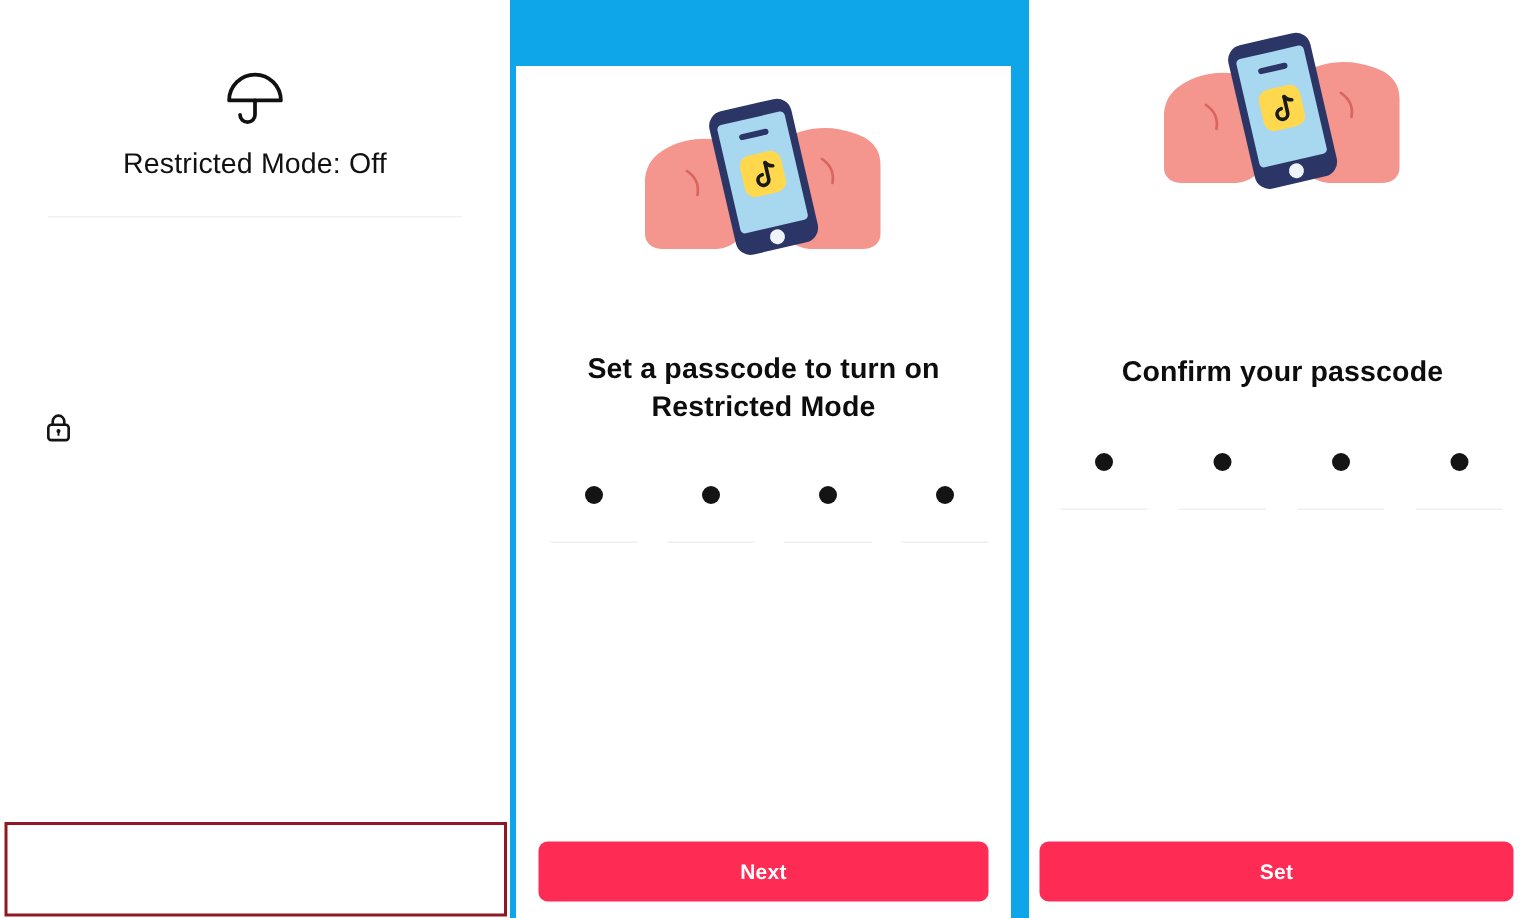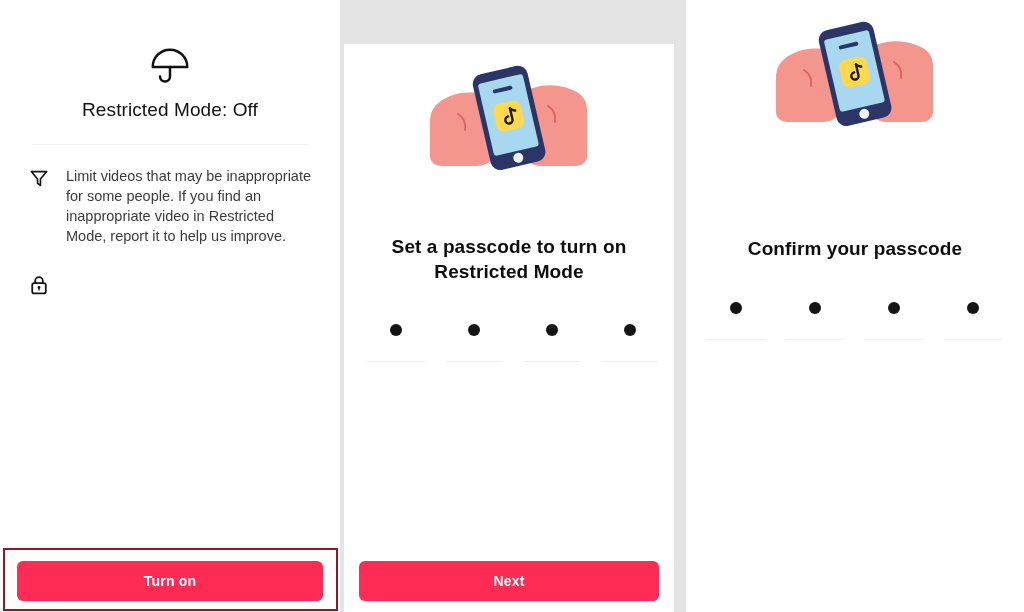--- a/index.html
+++ b/index.html
@@ -7,21 +7,21 @@
     width: 1024px;
     height: 612px;
     background: #ffffff;
     font-family: "Liberation Sans", sans-serif;
     overflow: hidden;
   }
   #screen {
     position: relative;
     width: 1024px;
     height: 612px;
-    background: #e5e5e5;
+    background: #0ea5e9;
     border-radius: 23px;
   }
 
   
   .panel {
     position: absolute;
     top: 0;
     height: 612px;
     background: #ffffff;
   }
@@ -174,26 +174,20 @@
       <svg width="46" height="46" viewBox="0 0 48 48">
         <path d="M6 26 A18 18 0 0 1 42 26 Z" fill="none" stroke="#111" stroke-width="2.6" stroke-linejoin="round"></path>
         <path d="M24 26 L24 36 A5.2 5.2 0 0 1 13.6 36" fill="none" stroke="#111" stroke-width="2.6" stroke-linecap="round"></path>
       </svg>
     </div>
 
     <div class="rm-title">Restricted Mode: Off</div>
 
     <div class="divider"></div>
 
-    <div class="info-row" id="info-row-1">
-      <svg class="info-icon" viewBox="0 0 24 24">
-        <path d="M3.6 5 H20.4 L13.6 13 V20.2 L10.4 17.6 V13 Z" fill="none" stroke="#141414" stroke-width="1.8" stroke-linejoin="round"></path>
-      </svg>
-      <div class="info-text">Limit videos that may be inappropriate for some people. If you find an inappropriate video in Restricted Mode, report it to help us improve.</div>
-    </div>
 
     <div class="info-row" id="info-row-2">
       <svg class="info-icon" viewBox="0 0 24 24">
         <rect x="4.6" y="10" width="14.8" height="11.2" rx="2.2" fill="none" stroke="#141414" stroke-width="1.9"></rect>
         <path d="M7.8 10 V7.6 a4.2 4.2 0 0 1 8.4 0 V10" fill="none" stroke="#141414" stroke-width="1.9" stroke-linecap="round"></path>
         <circle cx="12" cy="14.6" r="1.5" fill="#141414"></circle>
         <rect x="11.3" y="14.6" width="1.4" height="3.4" fill="#141414"></rect>
       </svg>
     </div>
   </div>
@@ -285,19 +279,19 @@
     <div class="passcode-cell">
       <span class="passcode-dot"></span>
       <span class="passcode-underline"></span>
     </div>
     <div class="passcode-cell">
       <span class="passcode-dot"></span>
       <span class="passcode-underline"></span>
     </div>
   </div>
 
-  <button class="cta" id="btn-turn-on">Turn on</button>
   <div class="focus-ring"></div>
 
   <button class="cta" id="btn-next">Next</button>
 
+  <button class="cta" id="btn-set">Set</button>
 
 </div>
 
 </body></html>

